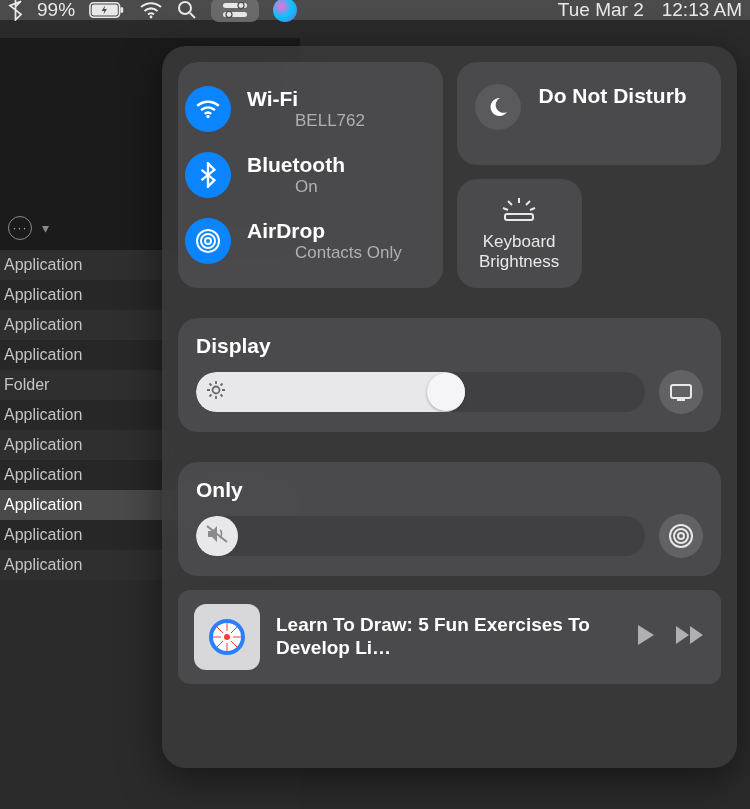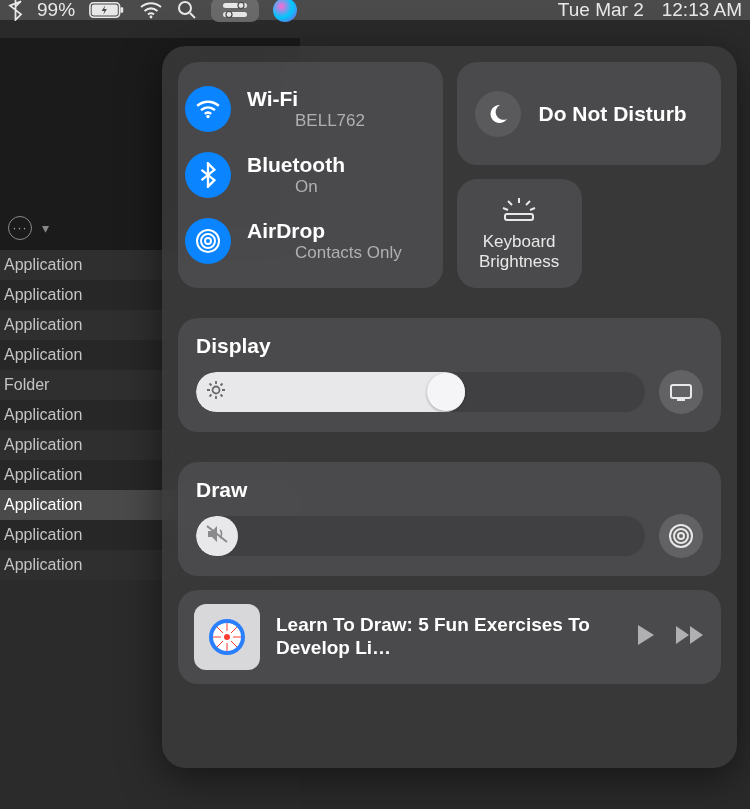--- a/index.html
+++ b/index.html
@@ -30,36 +30,36 @@
   
   .cc { position: absolute; left: 162px; top: 46px; width: 575px; height: 722px; background: rgba(60,60,62,0.78); backdrop-filter: blur(20px); border-radius: 24px; padding: 16px; box-shadow: 0 10px 40px rgba(0,0,0,.5); }
   .cc-grid { display: grid; grid-template-columns: 1fr 1fr; gap: 14px; }
   .card { background: rgba(90,90,92,0.55); border-radius: 20px; }
   .net-card { grid-row: span 2; padding: 14px 7px; }
   .net-item { display: flex; align-items: center; gap: 16px; padding: 10px 0; }
   .icon-circle { width: 46px; height: 46px; border-radius: 50%; background: #0a84ff; display: flex; align-items: center; justify-content: center; flex-shrink: 0; }
   .icon-circle.gray { background: #5a5a5c; }
   .net-texts .ttl { color: #fff; font-size: 21px; font-weight: 600; }
   .net-texts .sub { color: #b0b0b3; font-size: 17px; margin-left: 48px; }
-  .dnd-card { padding: 22px 18px; display: flex; align-items: center; gap: 18px; }
+  .dnd-card { padding: 22px 18px; display: flex; align-items: flex-start; gap: 18px; }
   .dnd-card .ttl { color: #fff; font-size: 21px; font-weight: 600; line-height: 1.15; }
   .mini-grid { display: grid; grid-template-columns: 1fr 1fr; gap: 14px; }
   .mini { background: rgba(90,90,92,0.55); border-radius: 20px; display: flex; flex-direction: column; align-items: center; justify-content: center; padding: 10px 4px; gap: 6px; }
   .mini .lbl { color: #e8e8e8; font-size: 17px; text-align: center; line-height: 1.15; }
 
   .sect { margin-top: 30px; background: rgba(90,90,92,0.55); border-radius: 20px; padding: 16px 18px 18px; }
   .sect-title { color: #fff; font-size: 21px; font-weight: 600; margin-bottom: 12px; }
   .slider-row { display: flex; align-items: center; gap: 14px; }
   .slider { position: relative; flex: 1; height: 40px; background: rgba(60,60,62,0.7); border-radius: 20px; overflow: hidden; }
   .slider-fill { position: absolute; left: 0; top: 0; height: 100%; background: #e8e8ea; border-radius: 20px; display: flex; align-items: center; padding-left: 10px; }
   .slider-thumb { position: absolute; top: 1px; width: 38px; height: 38px; background: #f5f5f7; border-radius: 50%; box-shadow: 0 1px 3px rgba(0,0,0,.3); }
   .slider-icon { color: #6a6a6c; }
   .round-btn { width: 44px; height: 44px; border-radius: 50%; background: rgba(120,120,122,0.55); display: flex; align-items: center; justify-content: center; }
 
-  .media { margin-top: 14px; background: rgba(90,90,92,0.55); border-radius: 20px; padding: 14px 16px; display: flex; align-items: center; gap: 16px; }
+  .media { margin-top: 14px; background: rgba(90,90,92,0.55); border-radius: 12px; padding: 14px 16px; display: flex; align-items: center; gap: 16px; }
   .media-art { width: 66px; height: 66px; border-radius: 12px; background: #d8d8da; display: flex; align-items: center; justify-content: center; }
   .media-title { color: #fff; font-size: 19px; font-weight: 600; line-height: 1.2; flex: 1; }
   .media-ctrls { display: flex; align-items: center; gap: 18px; color: #b0b0b3; }
 </style>
 </head>
 <body>
 
 <div class="menubar">
   <div class="mb-left">
     <span class="mb-icon">
@@ -217,21 +217,21 @@
       <div class="round-btn">
         <svg width="24" height="18" viewBox="0 0 24 18" fill="none" stroke="#e8e8e8" stroke-width="2">
             <rect x="2" y="2" width="20" height="13" rx="2"></rect>
             <path d="M8 17h8"></path>
           </svg>
       </div>
     </div>
   </div>
 
   <div class="sect">
-    <div class="sect-title">Draw</div>
+    <div class="sect-title">Only</div>
     <div class="slider-row">
       <div class="slider">
         <div class="slider-fill" id="snd-fill" style="width:42px;background:#e8e8ea">
           <span class="slider-icon">
             <svg width="22" height="20" viewBox="0 0 22 20" fill="#8a8a8c">
                 <path d="M2 7h4l5-5v16l-5-5H2z"></path>
                 <path d="M14 6c2 1 2 7 0 8" stroke="#8a8a8c" stroke-width="1.6" fill="none"></path>
                 <path d="M1 2l20 16" stroke="#8a8a8c" stroke-width="2"></path>
               </svg>
           </span>

